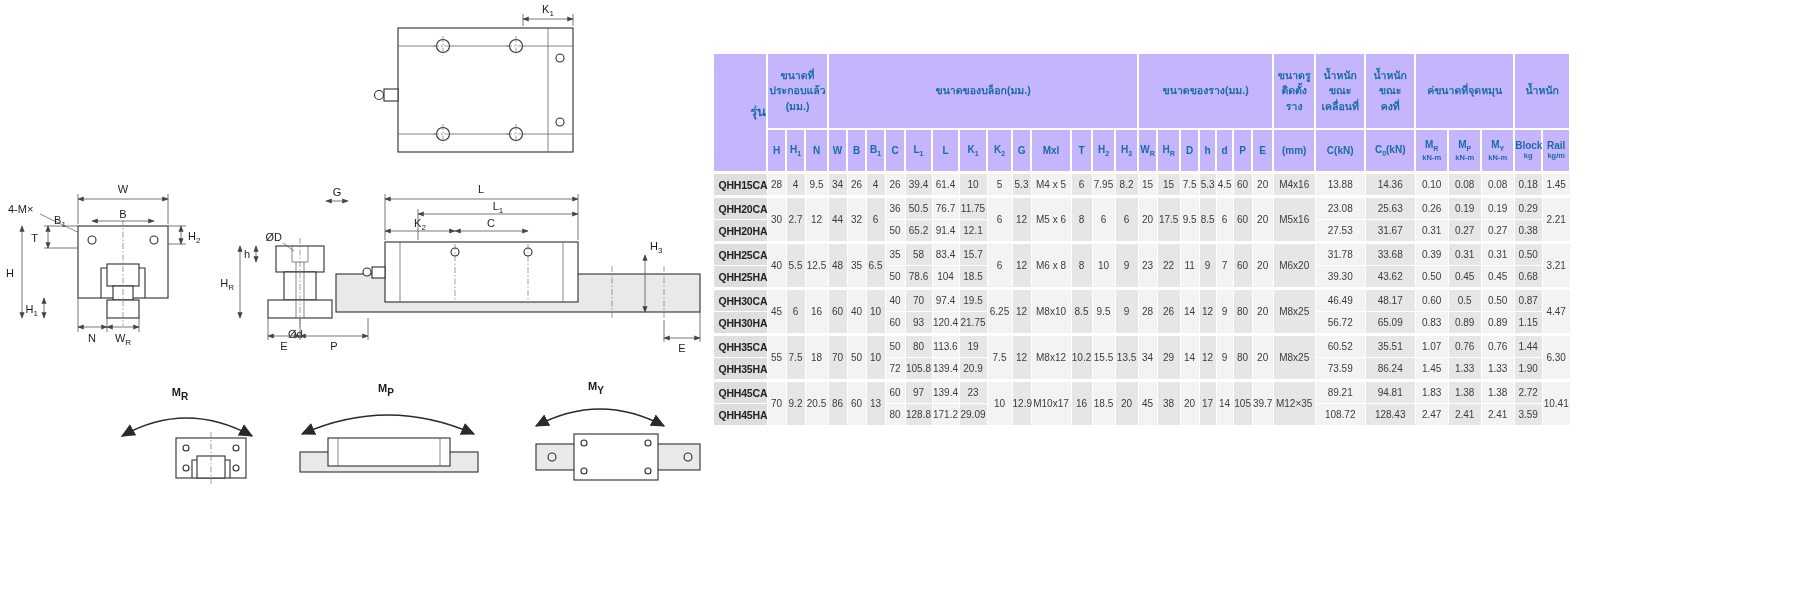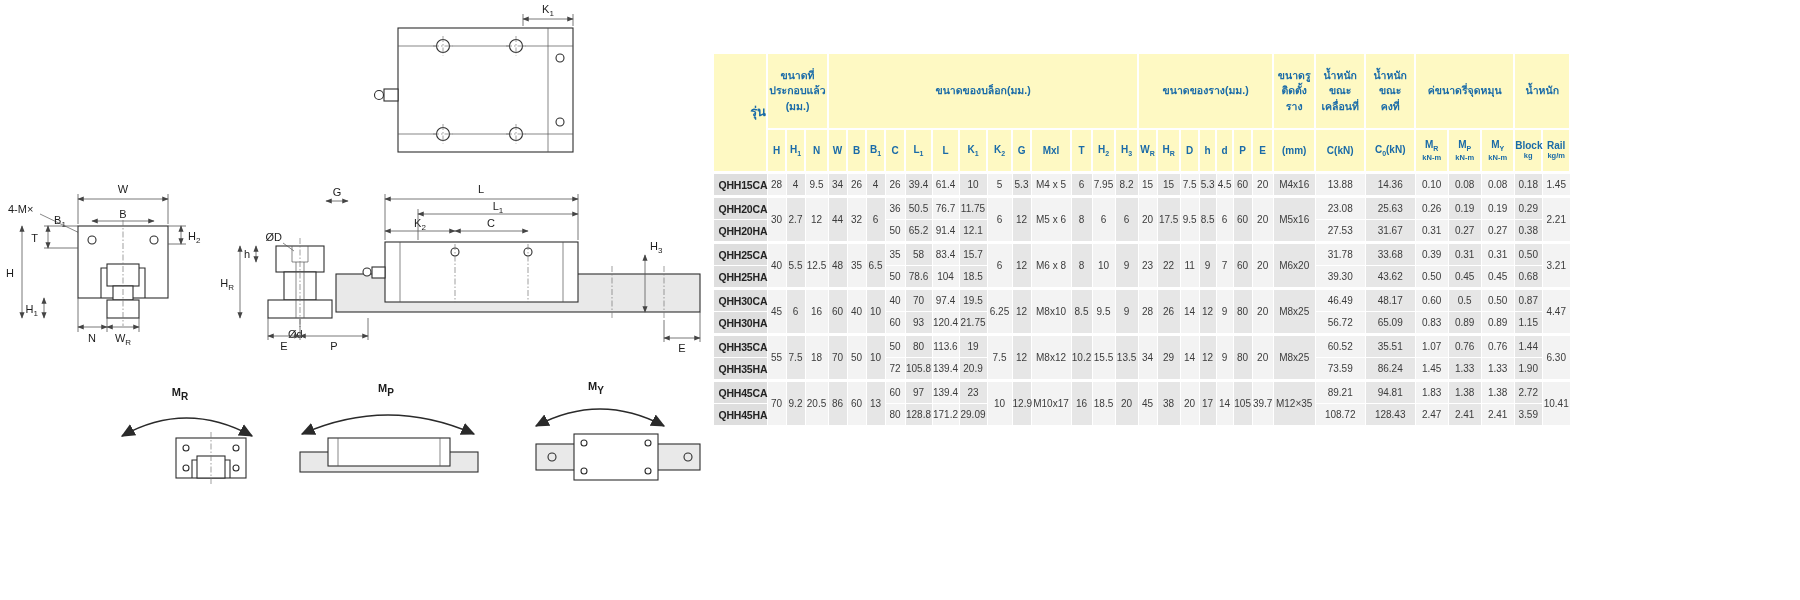--- a/index.html
+++ b/index.html
@@ -18,21 +18,21 @@
   .cl{stroke:#777;stroke-width:0.7;stroke-dasharray:6 2 1.5 2;fill:none}
   .mom{stroke:#2a2a2a;stroke-width:1.7;fill:none}
   .momtxt{font-size:14px;font-weight:bold}
   
   #spec-table{
     position:absolute;left:712px;top:52px;width:846px;
     border-collapse:collapse;table-layout:fixed;
   }
   #spec-table th,#spec-table td{padding:0;text-align:center;vertical-align:middle;overflow:visible}
   #spec-table thead th{
-    background:#fef9c3;color:#1a6ba8;font-weight:bold;
+    background:#c4b5fd;color:#1a6ba8;font-weight:bold;
     border:2px solid #ffffff;font-size:10.5px;line-height:1.45;
   }
   #spec-table th.grp{height:74px}
   #spec-table tr.sub-row th{height:41px;font-size:10px;line-height:1.1}
   #spec-table th sub{font-size:7px}
   #spec-table .u{font-size:7.5px;font-weight:bold;margin-top:1px}
   #spec-table td{
     border:1px solid #ffffff;font-size:10px;color:#3c3c3c;height:21px;
     white-space:nowrap;
   }
@@ -306,21 +306,21 @@
           <div>น้ำหนัก</div>
           <div>ขณะ</div>
           <div>เคลื่อนที่</div>
         </th>
         <th colspan="1" class="grp">
           <div>น้ำหนัก</div>
           <div>ขณะ</div>
           <div>คงที่</div>
         </th>
         <th colspan="3" class="grp">
-          <div>ค่ขนาดรี่จุดหมุน</div>
+          <div>ค่ขนาดที่จุดหมุน</div>
         </th>
         <th colspan="2" class="grp">
           <div>น้ำหนัก</div>
         </th>
       </tr>
       <tr class="sub-row">
         <th><span>H</span></th>
         <th><span>H</span><sub>1</sub></th>
         <th><span>N</span></th>
         <th><span>W</span></th>

